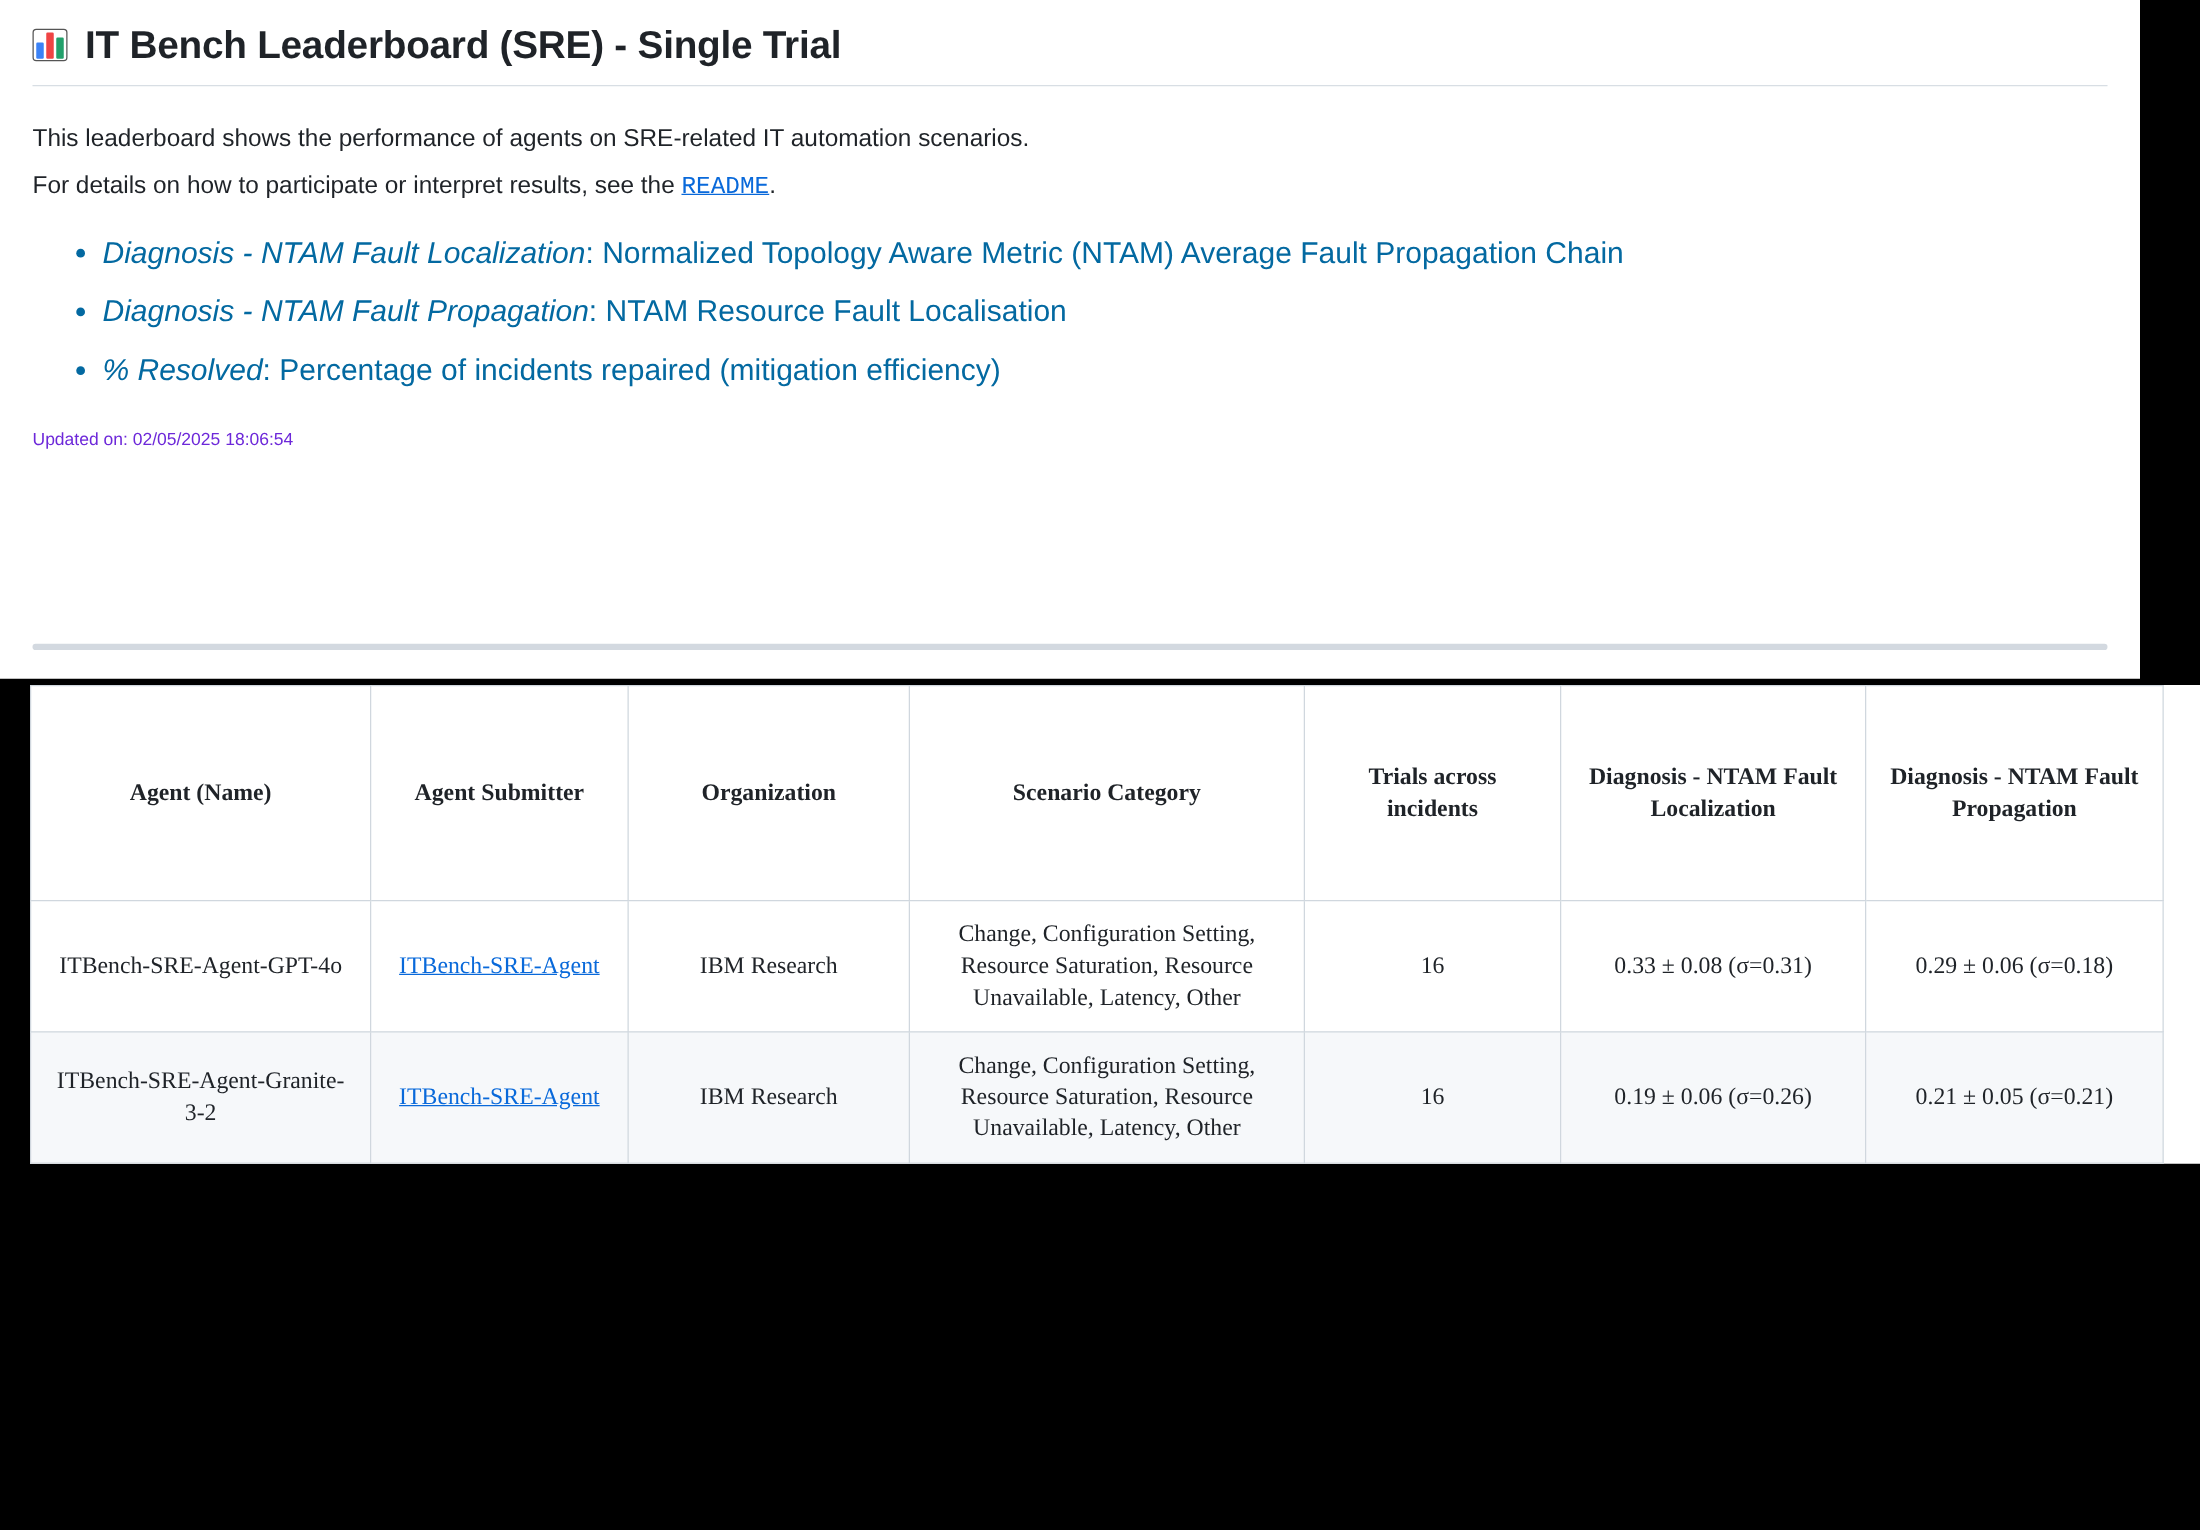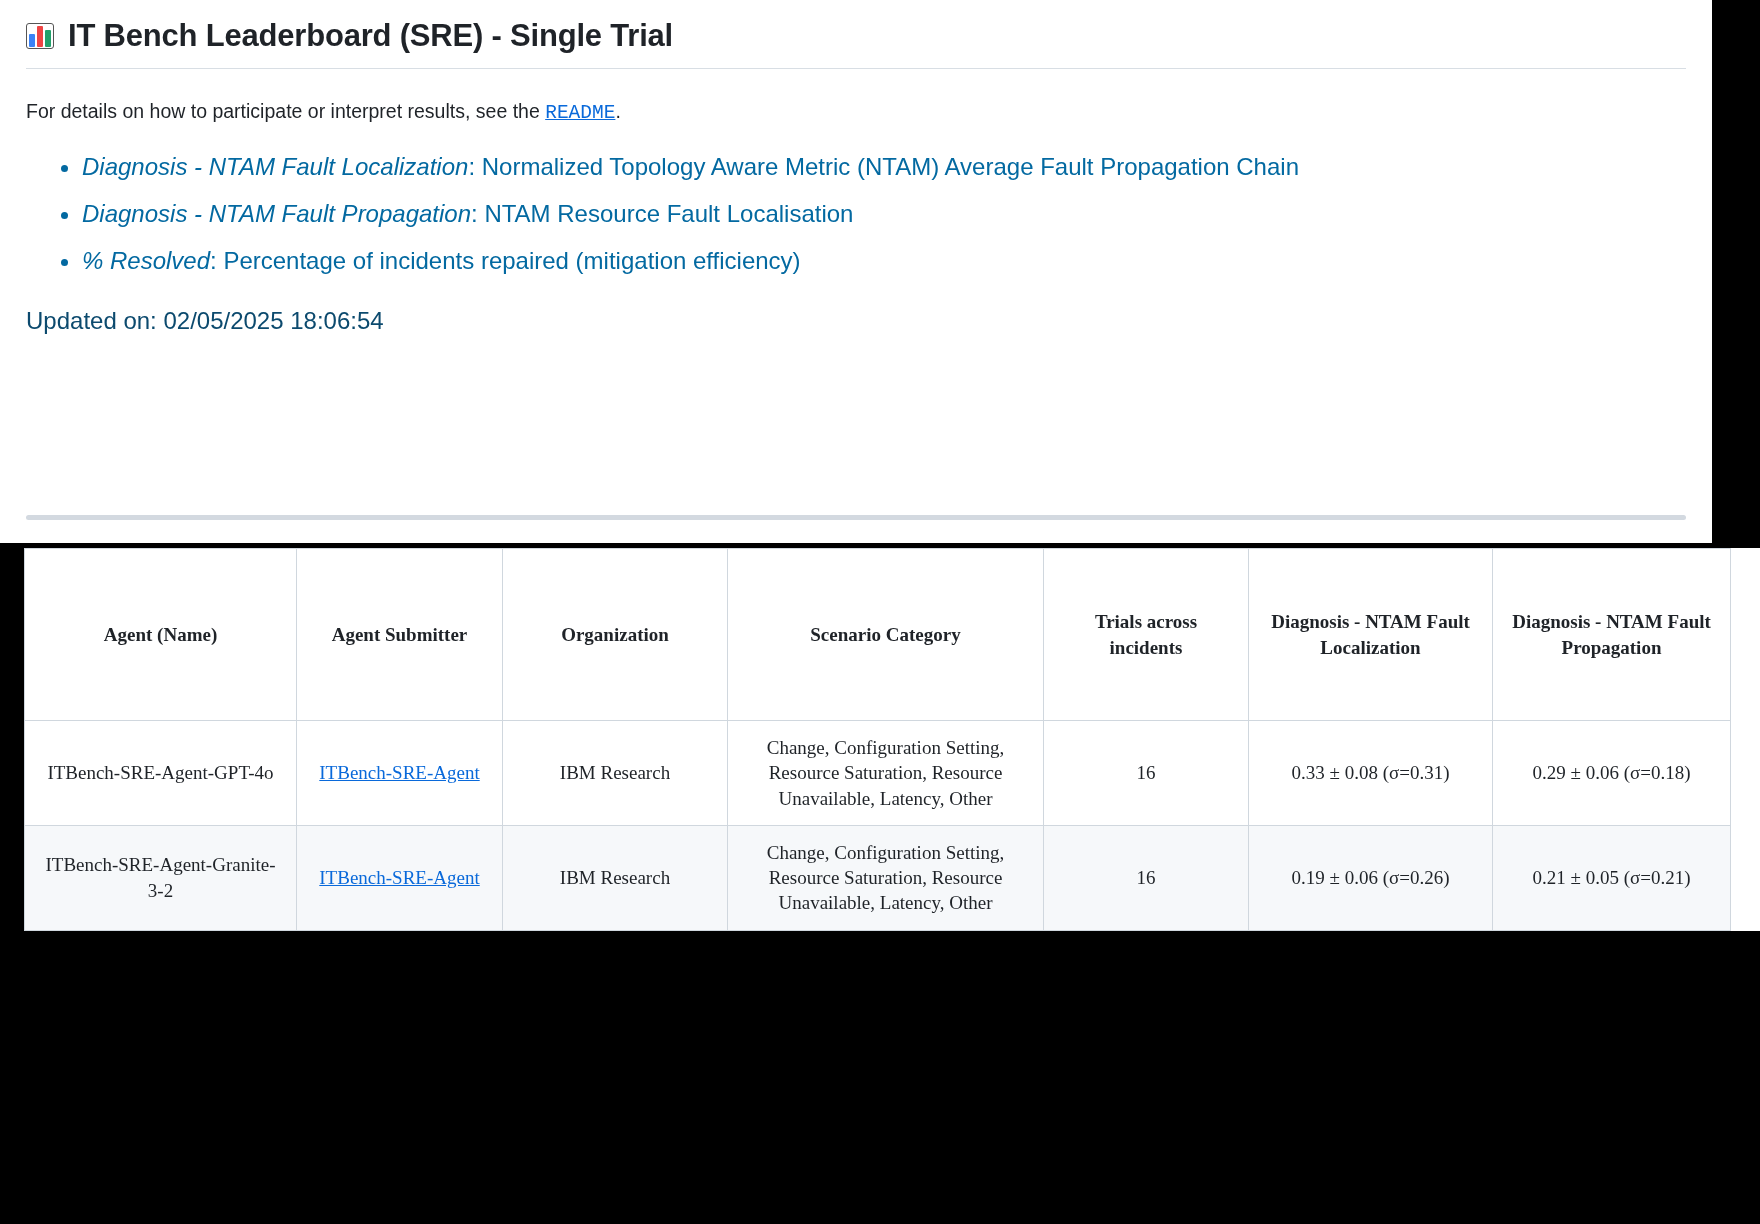--- a/index.html
+++ b/index.html
@@ -96,22 +96,22 @@
     line-height: 1.45;
     margin-bottom: 12px;
     color: #0369a1;
   }
   ul.col-desc li .term {
     font-style: italic;
   }
 
   .updated {
     margin-top: 28px;
-    font-size: 24px;
-    color: #0c4a6e;
+    font-size: 14px;
+    color: #6d28d9;
   }
 
   
   .divider {
     position: absolute;
     left: 26px;
     top: 515px;
     width: 1660px;
     height: 5px;
     background: #d3d9e0;
@@ -179,20 +179,21 @@
     <span class="title-icon">
       <span class="frame"></span>
       <span class="bar b1"></span>
       <span class="bar b2"></span>
       <span class="bar b3"></span>
     </span>
     <span class="page-title">IT Bench Leaderboard (SRE) - Single Trial</span>
   </div>
 
   <div class="intro">
+    <div>This leaderboard shows the performance of agents on SRE-related IT automation scenarios.</div>
     <div>
       <span>For details on how to participate or interpret results, see the </span><a href="#" class="readme-link">README</a><span>.</span>
     </div>
   </div>
 
 
   <ul class="col-desc">
     <li>
       <span class="term">Diagnosis - NTAM Fault Localization</span><span>: Normalized Topology Aware Metric (NTAM) Average Fault Propagation Chain</span>
     </li>

